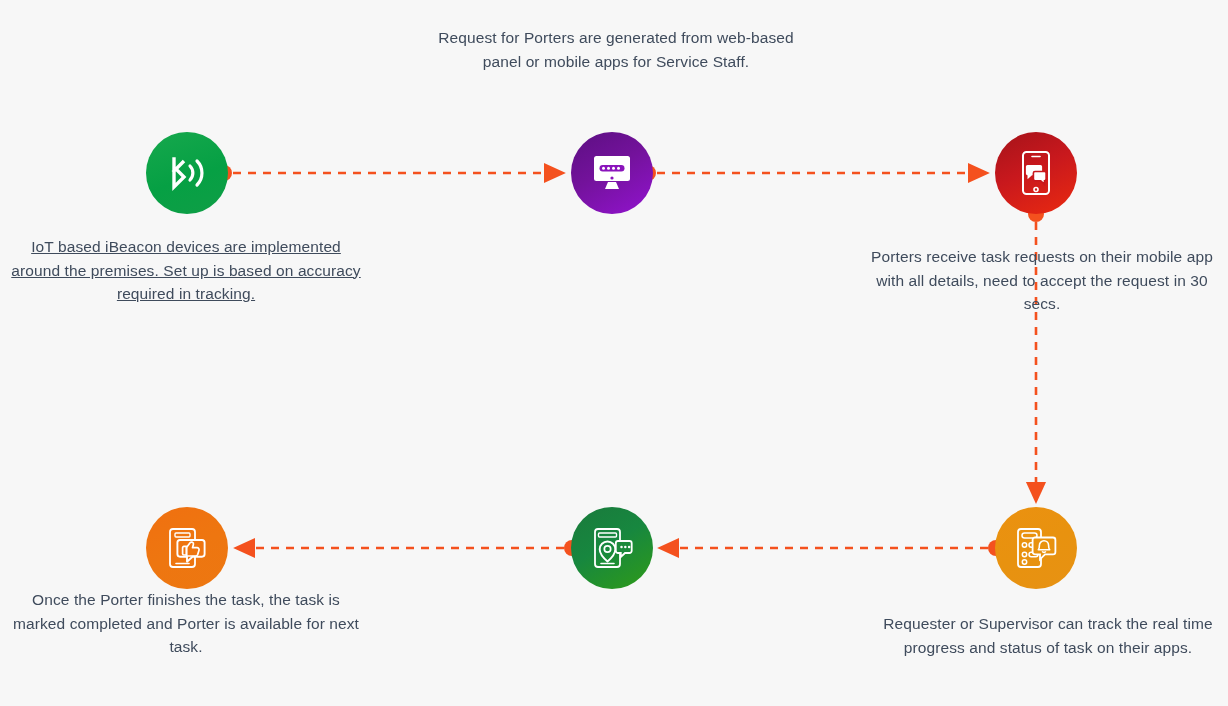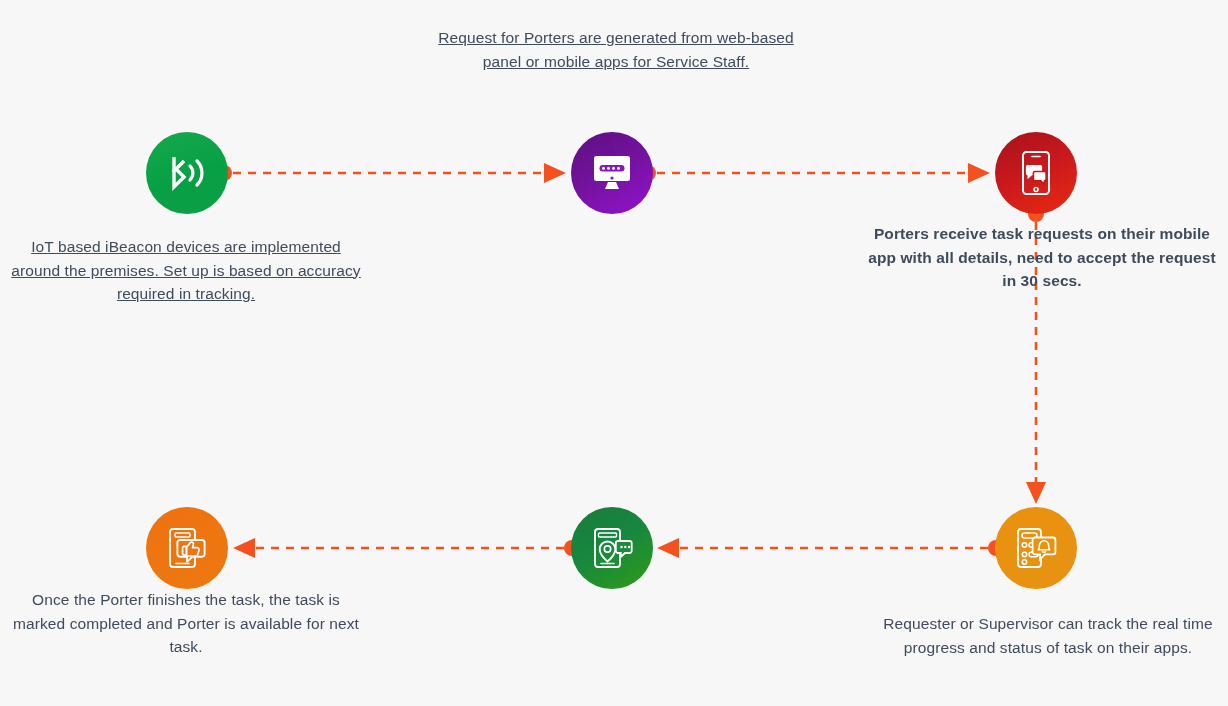--- a/index.html
+++ b/index.html
@@ -46,23 +46,23 @@
   .node-complete { left: 146px; top: 507px; background: linear-gradient(155deg,#f07010 0%,#ee7610 50%,#ed7711 100%); }
 
   .caption {
     position: absolute;
     text-align: center;
     font-size: 15.5px;
     line-height: 1.52;
     color: #3f4b5c;
     letter-spacing: 0.1px;
   }
-  .cap-top-center  { left: 436px; top: 26px;  width: 360px; text-decoration: underline; }
+  .cap-top-center  { left: 436px; top: 26px;  width: 360px; }
   .cap-left-top    { left: 6px;   top: 235px; width: 360px; text-decoration: underline; }
-  .cap-right-top   { left: 862px; top: 222px; width: 360px; font-weight: bold; }
+  .cap-right-top   { left: 862px; top: 245px; width: 360px; }
   .cap-mid-center  { left: 436px; top: 413px; width: 360px; }
   .cap-left-bottom { left: 6px;   top: 588px; width: 360px; }
   .cap-right-bottom{ left: 868px; top: 612px; width: 360px; }
 </style>
 </head>
 <body>
 
 <div id="diagram-root">
 
   <svg class="connector-layer" viewBox="0 0 1228 706" width="1228" height="706" aria-hidden="true">

